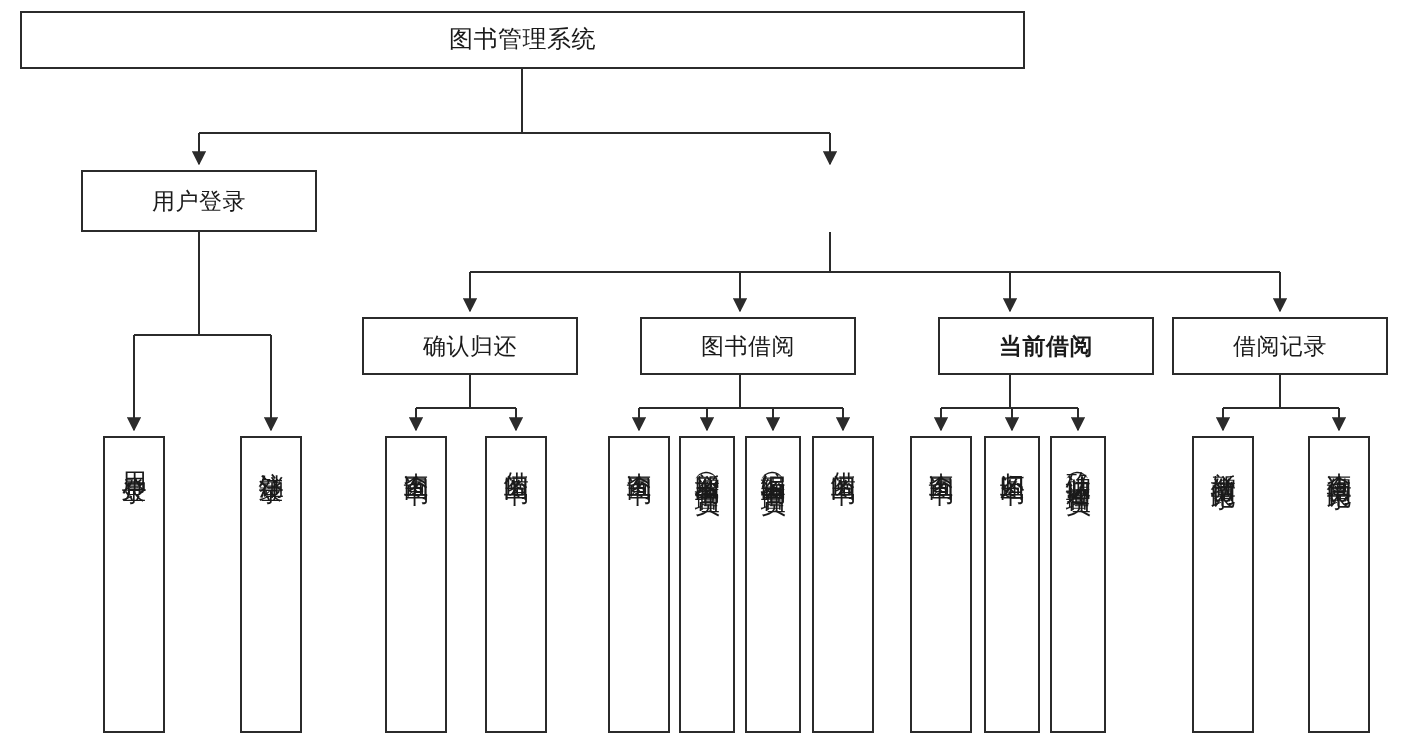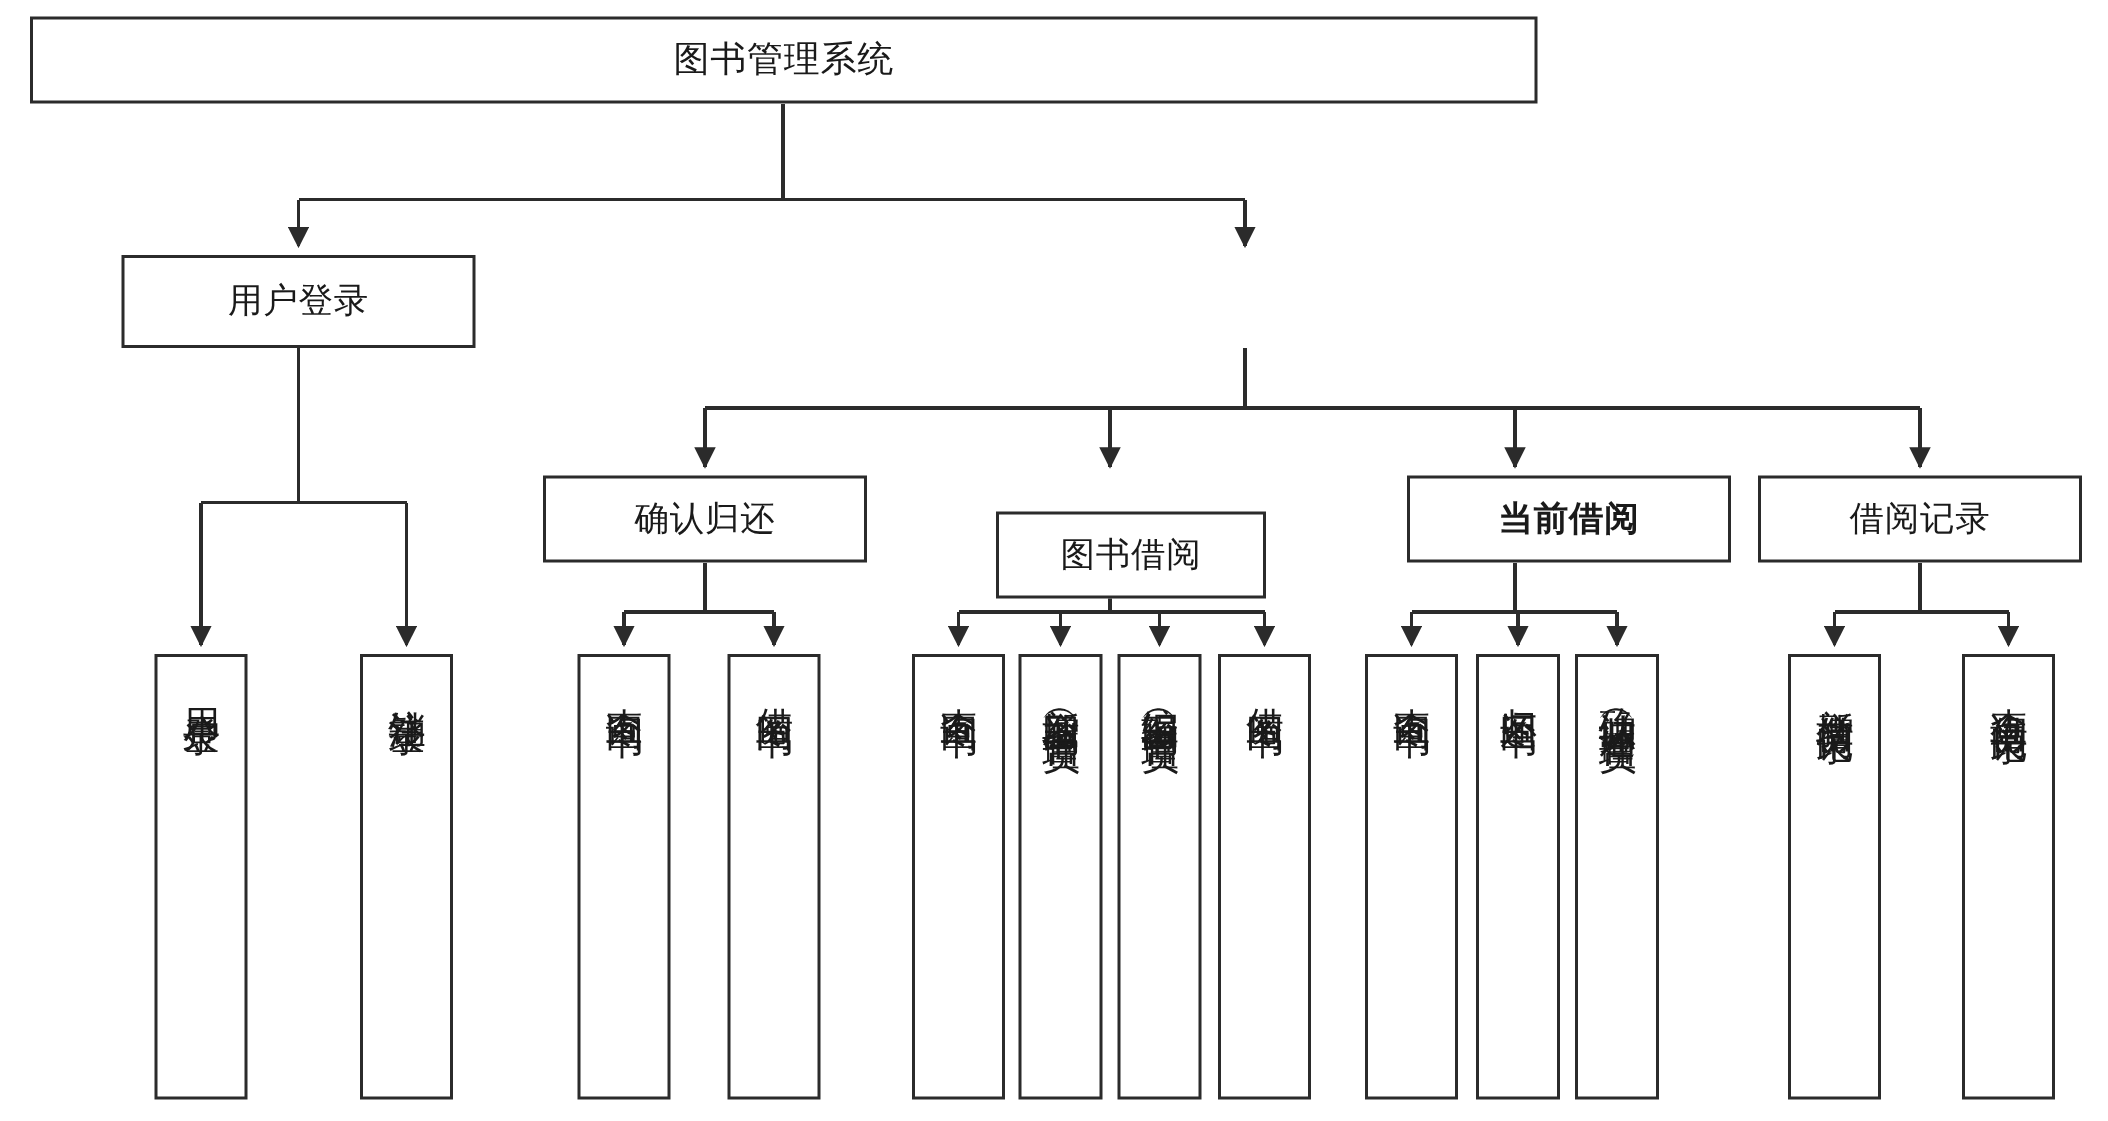--- a/index.html
+++ b/index.html
@@ -135,21 +135,21 @@
     <span class="label">图书管理系统</span>
   </div>
 
   <div class="node horiz" style="left:81px; top:170px; width:236px; height:62px;">
     <span class="label">用户登录</span>
   </div>
 
   <div class="node horiz" style="left:362px; top:317px; width:216px; height:58px;">
     <span class="label">确认归还</span>
   </div>
-  <div class="node horiz" style="left:664px; top:317px; width:180px; height:58px;margin-top:24px;">
+  <div class="node horiz" style="left:640px; top:317px; width:216px; height:58px;">
     <span class="label">图书借阅</span>
   </div>
   <div class="node horiz" style="left:938px; top:317px; width:216px; height:58px;font-weight:bold;">
     <span class="label">当前借阅</span>
   </div>
   <div class="node horiz" style="left:1172px; top:317px; width:216px; height:58px;">
     <span class="label">借阅记录</span>
   </div>
 
   <div class="node vert" style="left:103px; top:436px; width:62px; height:297px;">

